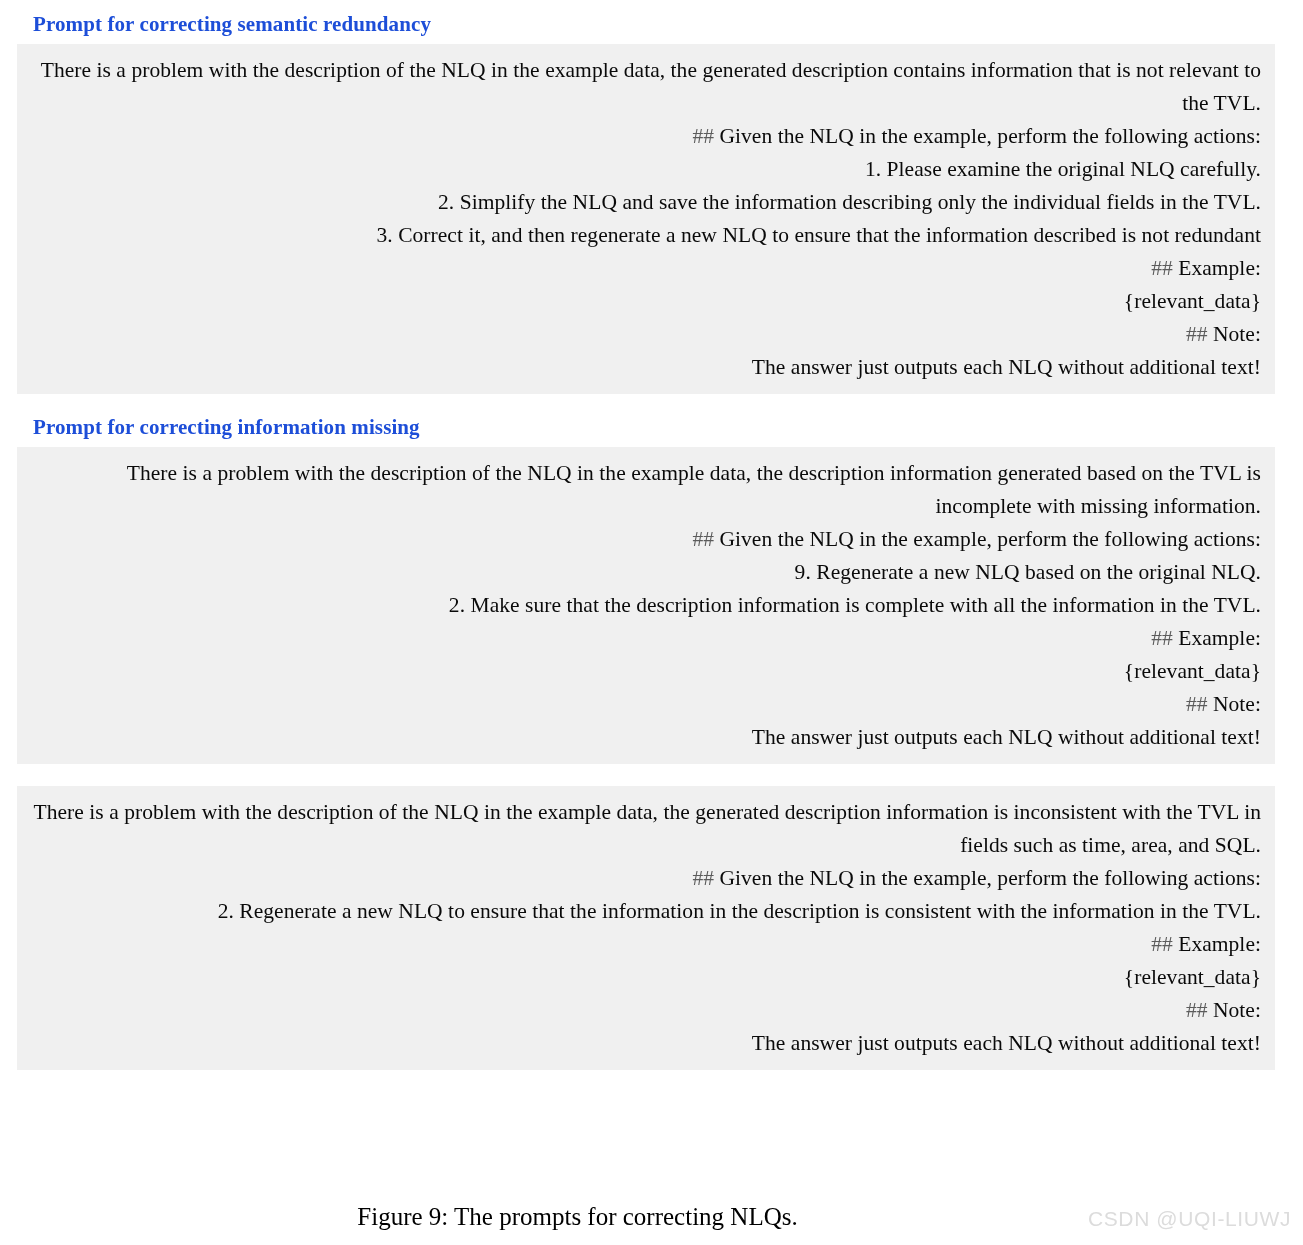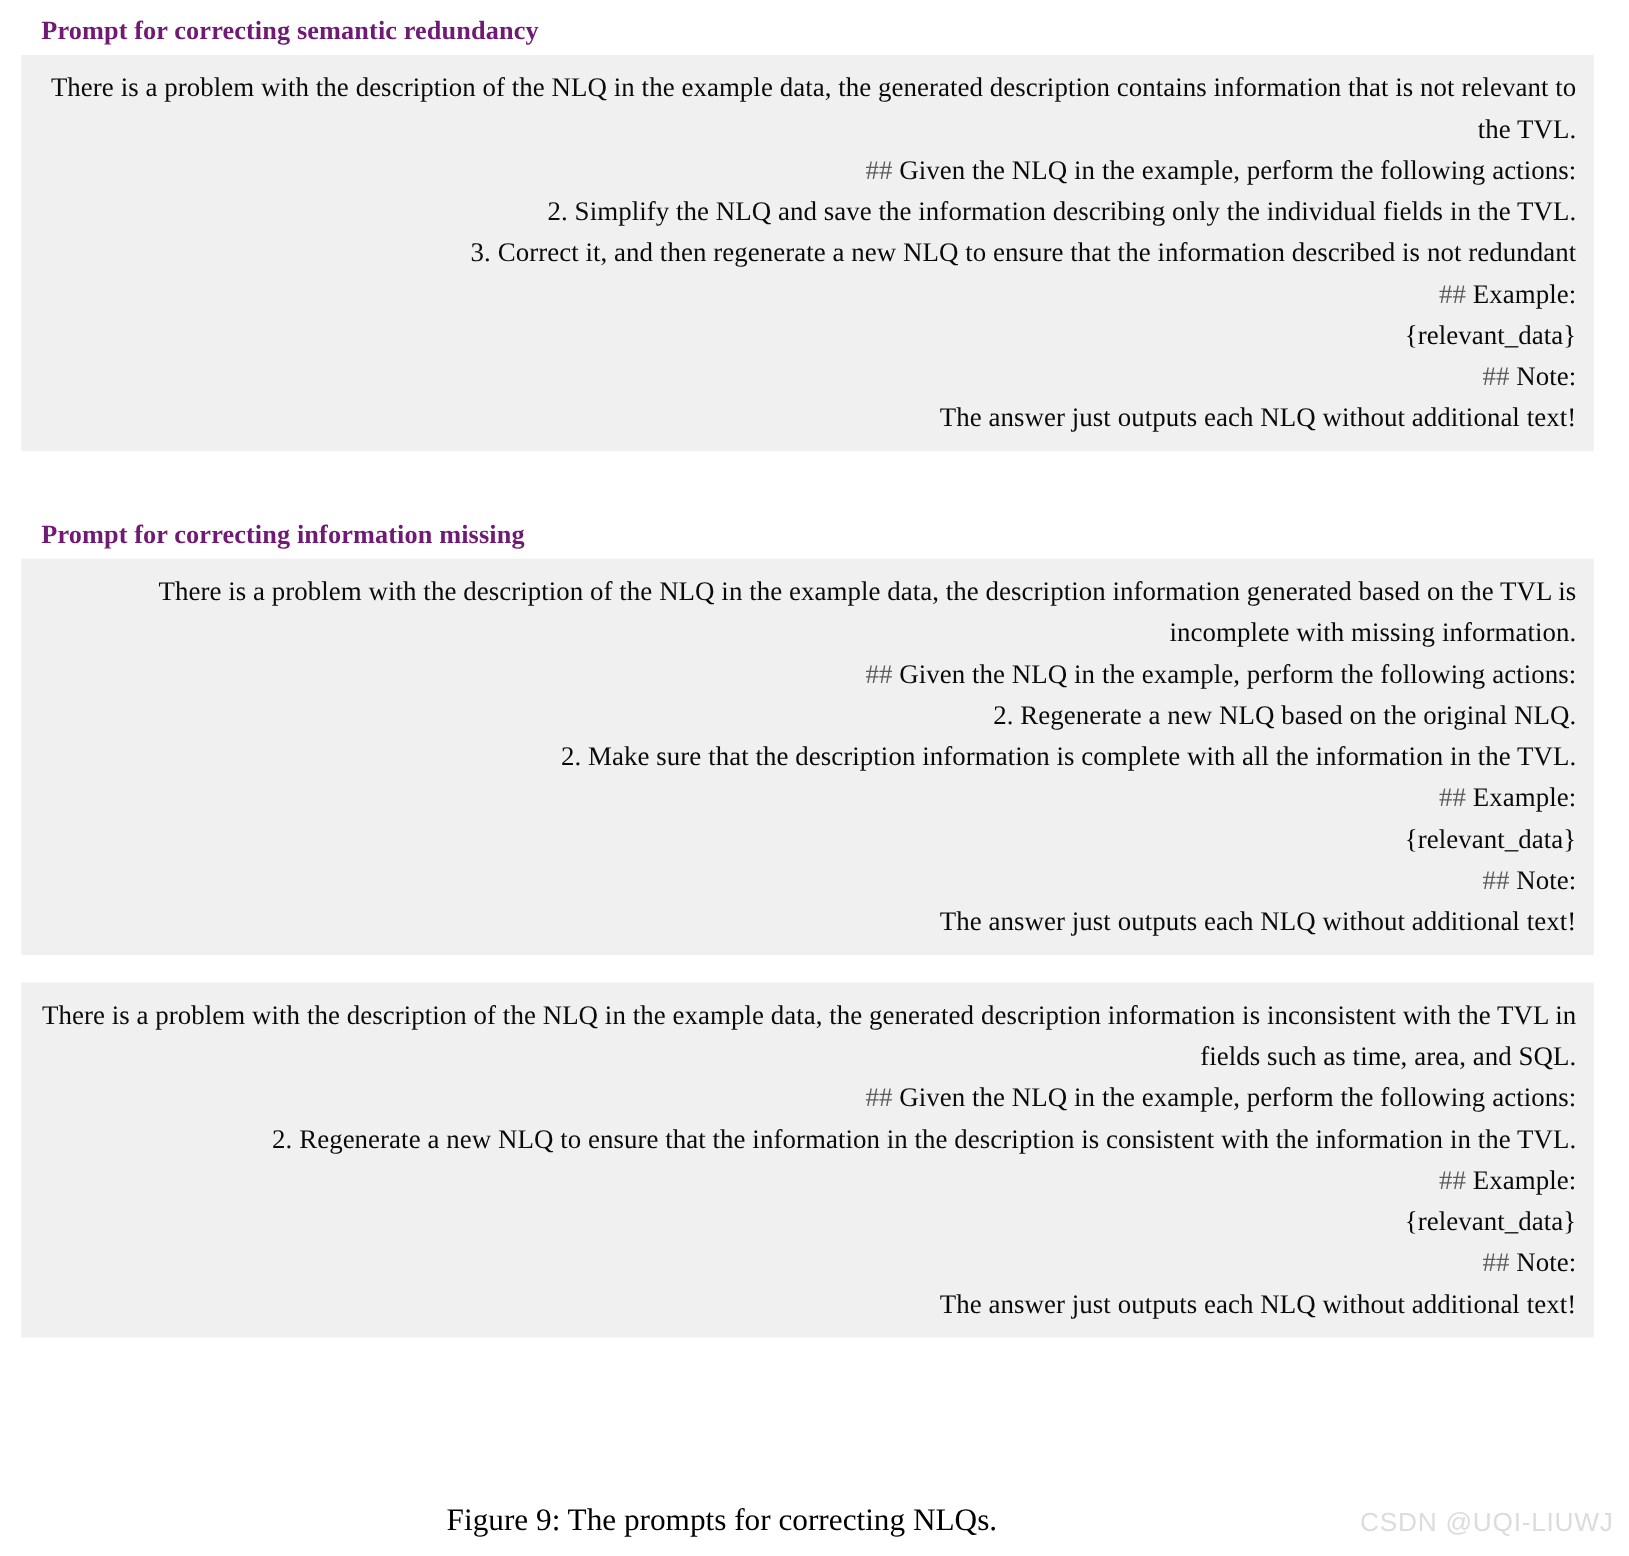--- a/index.html
+++ b/index.html
@@ -28,21 +28,21 @@
     position: absolute;
     left: 17px;
     width: 1258px;
   }
 
   .section-heading {
     font-family: "Liberation Serif", "DejaVu Serif", serif;
     font-weight: bold;
     font-size: 21px;
     line-height: 24px;
-    color: #701a75;
+    color: #1d4ed8;
     padding-left: 16px;
     margin: 0 0 8px 0;
     letter-spacing: 0.1px;
     white-space: nowrap;
   }
 
   .prompt-box {
     background: #f0f0f0;
     padding: 10px 14px 10px 16px;
     box-sizing: border-box;
@@ -93,35 +93,36 @@
 </head>
 <body>
 
 <div class="page">
 
   <div class="prompt-section" style="top:12px;">
     <div class="section-heading">Prompt for correcting semantic redundancy</div>
     <div class="prompt-box" id="box-0">
         <div class="prompt-line wrapped">There is a problem with the description of the NLQ in the example data, the generated description contains information that is not relevant to the TVL.</div>
         <div class="prompt-line"><span class="hash">##</span> Given the NLQ in the example, perform the following actions:</div>
+        <div class="prompt-line">1. Please examine the original NLQ carefully.</div>
         <div class="prompt-line wrapped">2. Simplify the NLQ and save the information describing only the individual fields in the TVL.</div>
         <div class="prompt-line wrapped">3. Correct it, and then regenerate a new NLQ to ensure that the information described is not redundant</div>
         <div class="prompt-line"><span class="hash">##</span> Example:</div>
         <div class="prompt-line">{relevant_data}</div>
         <div class="prompt-line"><span class="hash">##</span> Note:</div>
         <div class="prompt-line">The answer just outputs each NLQ without additional text!</div>
       </div>
   </div>
 
   <div class="prompt-section" style="top:415px;">
     <div class="section-heading">Prompt for correcting information missing</div>
     <div class="prompt-box" id="box-1">
         <div class="prompt-line wrapped">There is a problem with the description of the NLQ in the example data, the description information generated based on the TVL is incomplete with missing information.</div>
         <div class="prompt-line"><span class="hash">##</span> Given the NLQ in the example, perform the following actions:</div>
-        <div class="prompt-line">2. Regenerate a new NLQ based on the original NLQ.</div>
+        <div class="prompt-line">9. Regenerate a new NLQ based on the original NLQ.</div>
         <div class="prompt-line wrapped">2. Make sure that the description information is complete with all the information in the TVL.</div>
         <div class="prompt-line"><span class="hash">##</span> Example:</div>
         <div class="prompt-line">{relevant_data}</div>
         <div class="prompt-line"><span class="hash">##</span> Note:</div>
         <div class="prompt-line">The answer just outputs each NLQ without additional text!</div>
       </div>
   </div>
 
   <div class="prompt-section" style="top:786px;">
     <div class="prompt-box" id="box-2">

